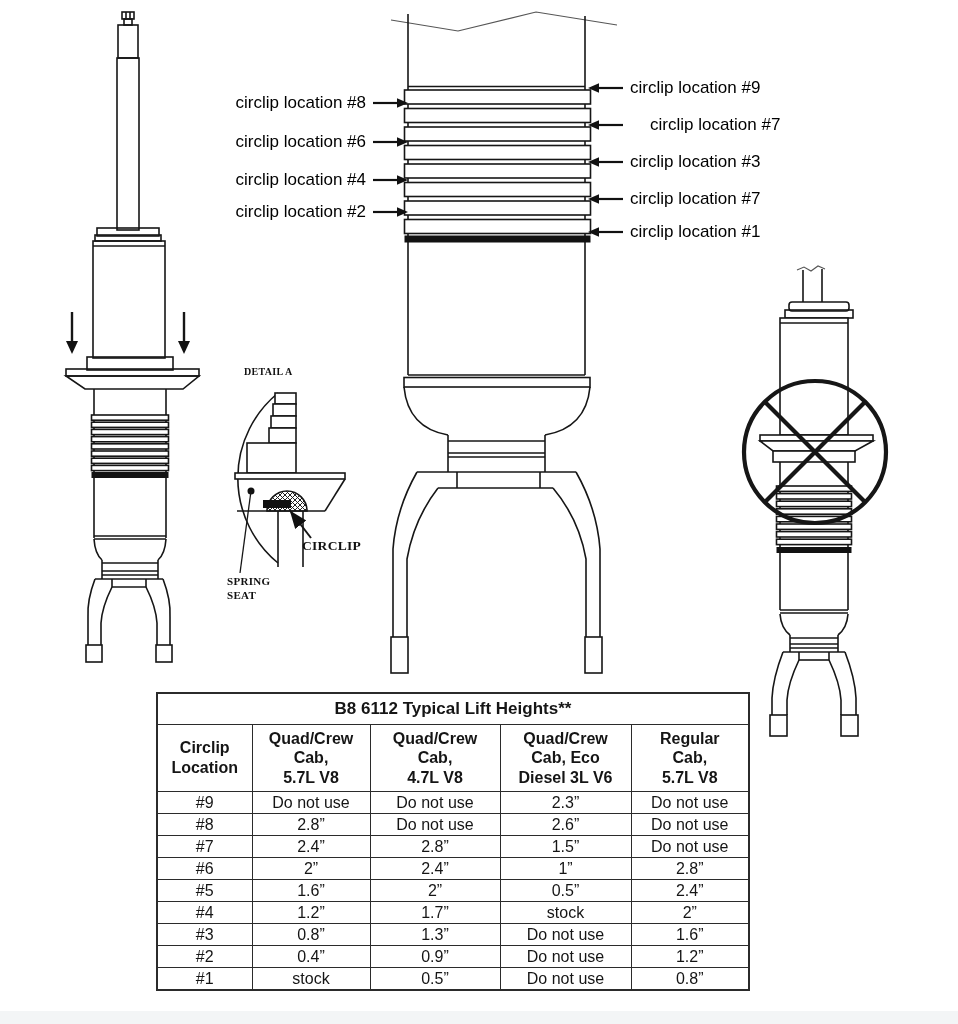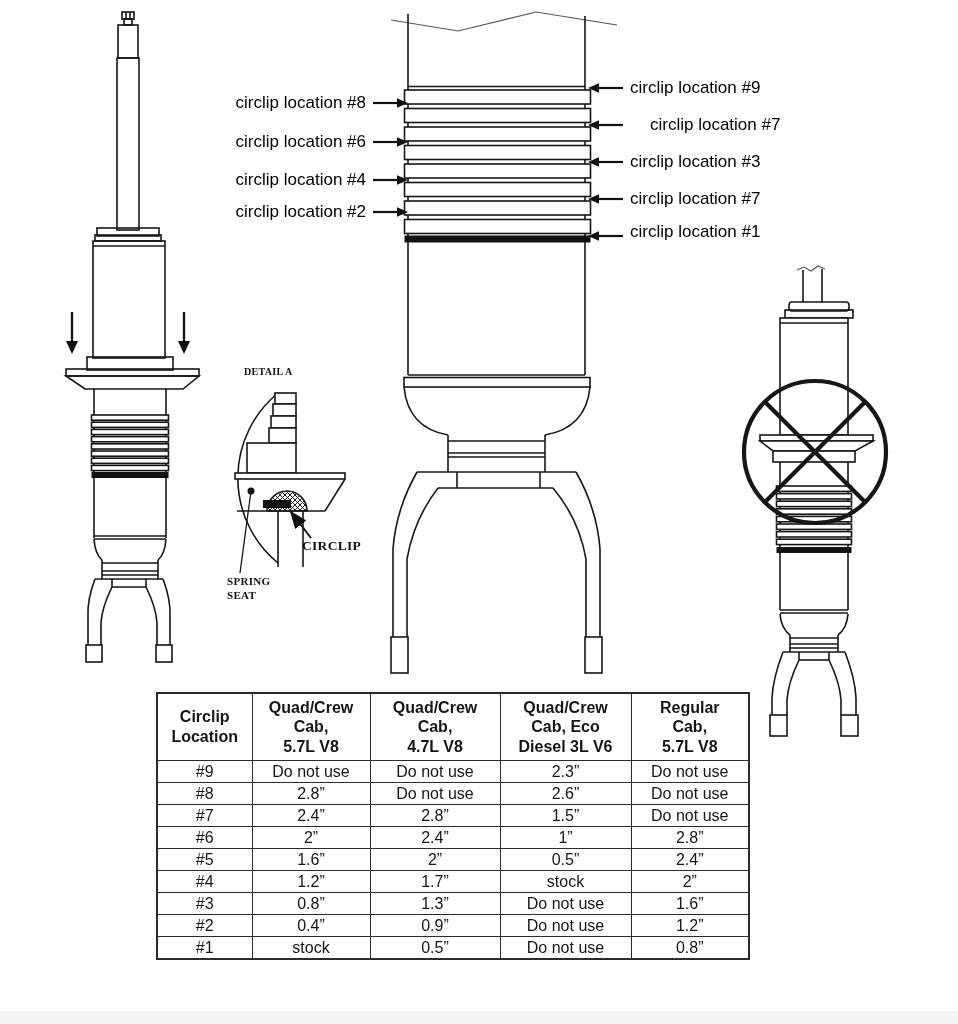--- a/index.html
+++ b/index.html
@@ -284,37 +284,40 @@
       </svg>
     <span class="lbl">circlip location #3</span>
   </div>
   <div class="callout" style="left:588px;top:189px;">
     <svg width="36" height="12" viewBox="0 0 36 12">
         <line x1="9" y1="6" x2="35" y2="6" stroke="#111" stroke-width="2.2"></line>
         <polygon points="0,6 11,1.2 11,10.8" fill="#111"></polygon>
       </svg>
     <span class="lbl">circlip location #7</span>
   </div>
-  <div class="callout" style="left:588px;top:222px;align-items:flex-end;">
+  <div class="callout" style="left:588px;top:222px;">
     <svg width="36" height="12" viewBox="0 0 36 12">
         <line x1="9" y1="6" x2="35" y2="6" stroke="#111" stroke-width="2.2"></line>
         <polygon points="0,6 11,1.2 11,10.8" fill="#111"></polygon>
       </svg>
     <span class="lbl">circlip location #1</span>
   </div>
 
   <table class="lift">
     <colgroup>
       <col style="width:95px">
         <col style="width:118px">
         <col style="width:130px">
       <col style="width:131px">
         <col style="width:118px">
     </colgroup>
     <thead>
+      <tr>
+        <th class="t-title" colspan="5">B8 6112 Typical Lift Heights**</th>
+      </tr>
       <tr>
         <th class="t-head">Circlip
 Location</th>
         <th class="t-head">Quad/Crew
 Cab,
 5.7L V8</th>
         <th class="t-head">Quad/Crew
 Cab,
 4.7L V8</th>
         <th class="t-head">Quad/Crew

